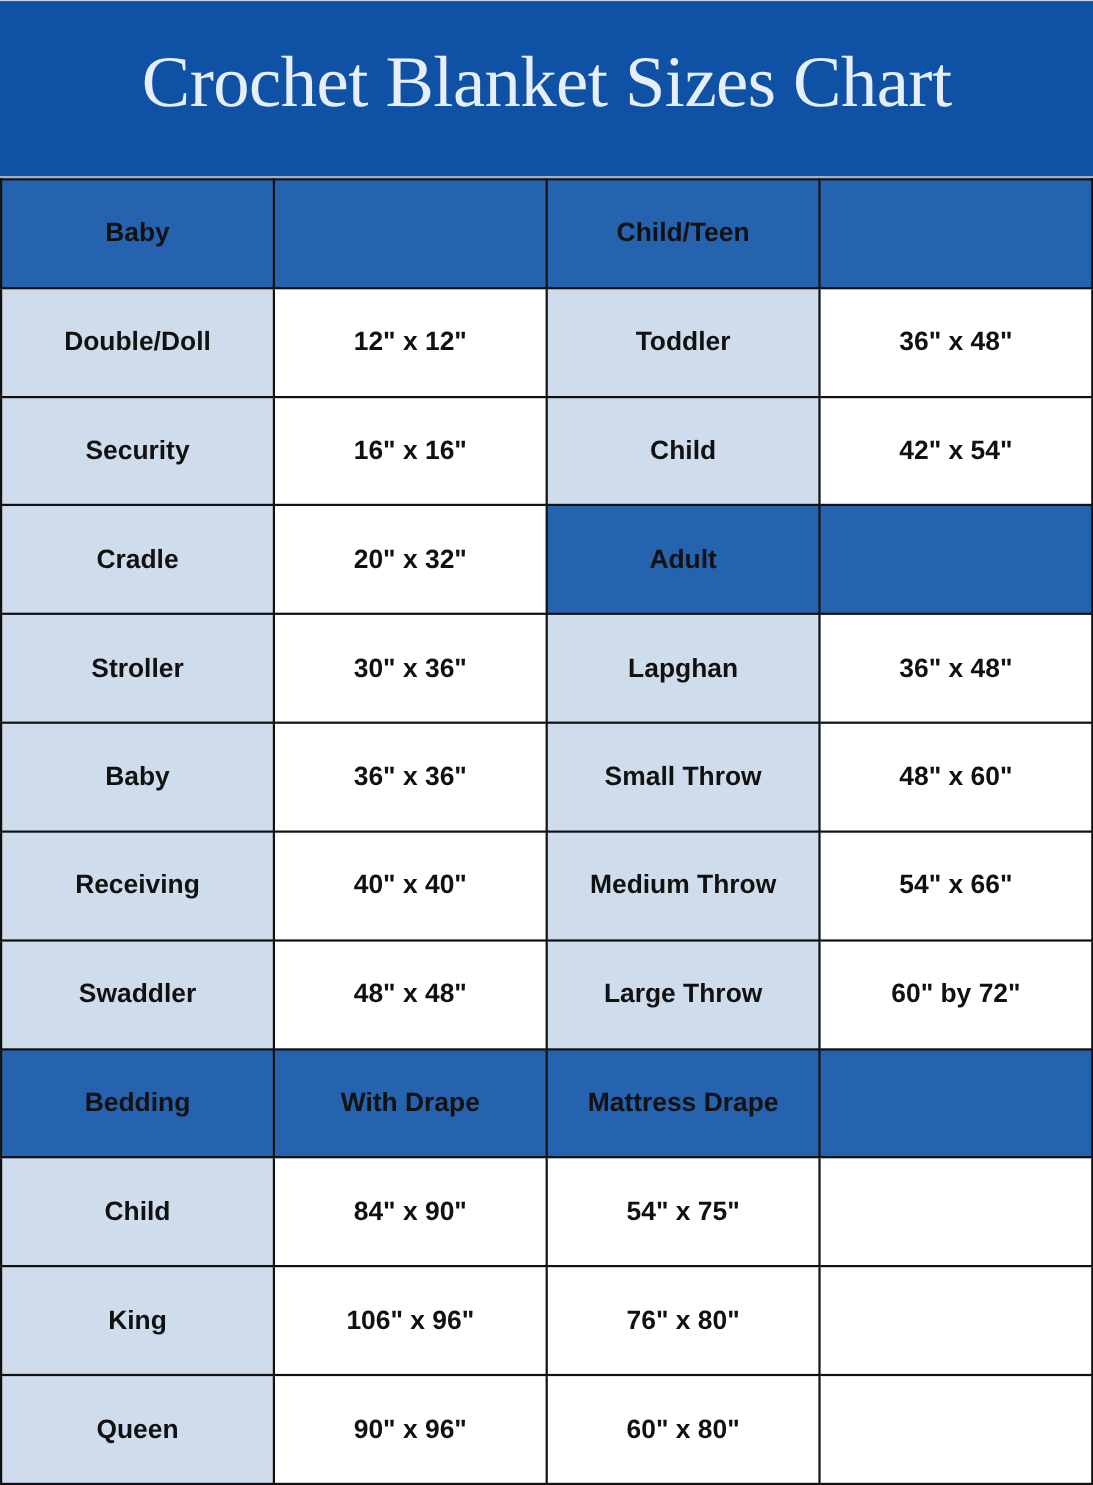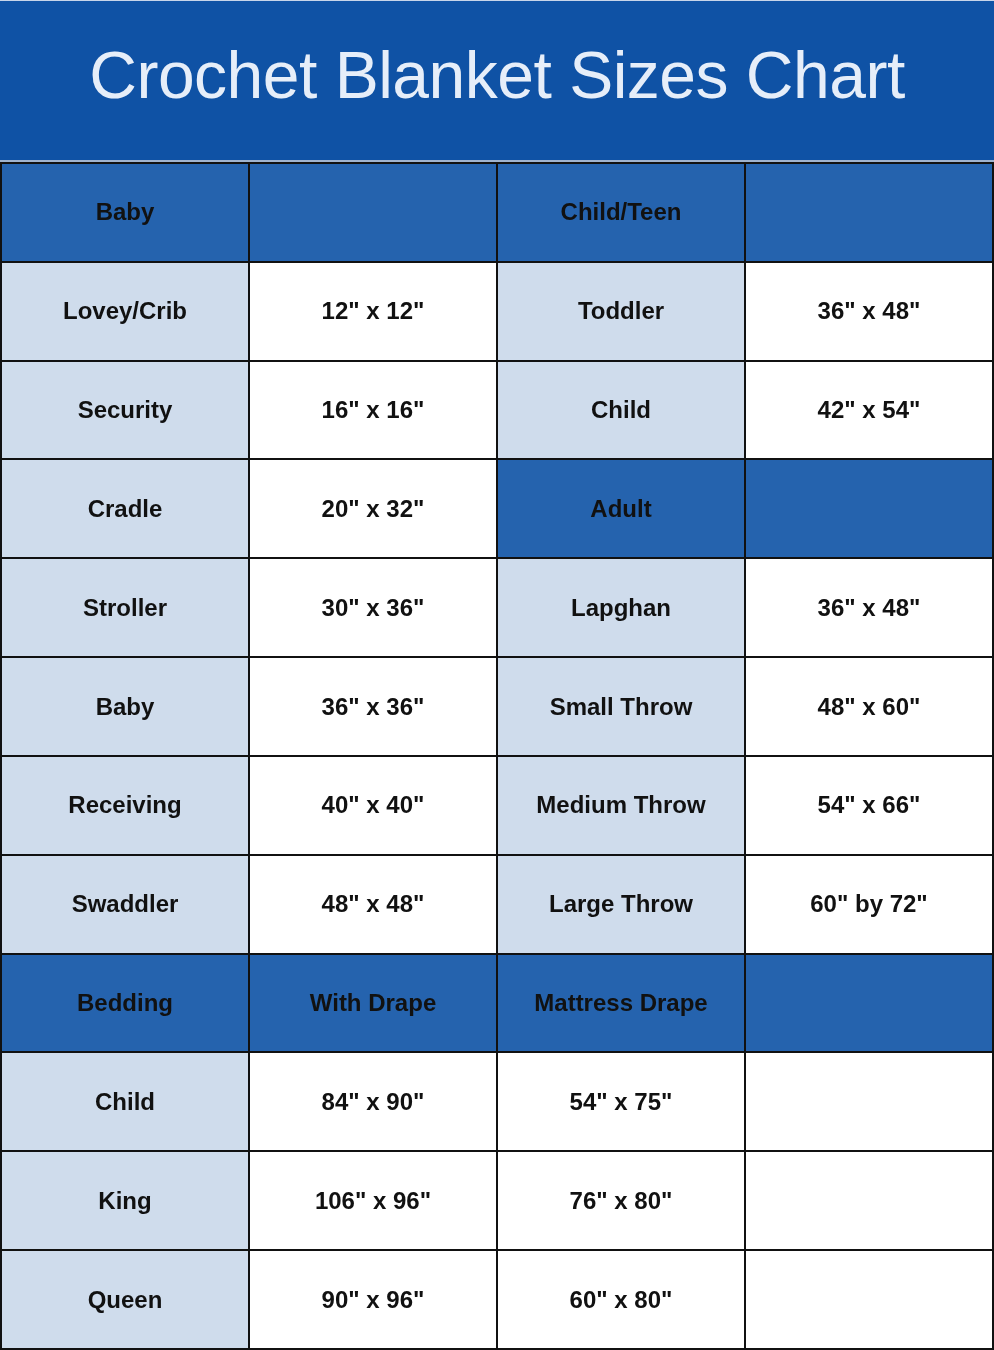--- a/index.html
+++ b/index.html
@@ -4,21 +4,21 @@
 <style>
   html, body { margin: 0; padding: 0; }
   body { width: 994px; height: 1350px; background: #ffffff; overflow: hidden; font-family: "DejaVu Sans", sans-serif; }
   .banner {
     position: absolute; left: 0; top: 0; width: 994px; height: 160px;
     background: #0f52a5; border-top: 1px solid #c7d5ea; box-sizing: border-box;
   }
   .banner h1 {
     margin: 0; position: absolute; left: 0; right: 0; top: 34px;
     text-align: center; color: #e6eef9; font-weight: 300;
-    font-family: Liberation Sans, sans-serif; font-size: 66px; letter-spacing: -0.5px; line-height: 80px;
+    font-family: Liberation Serif, serif; font-size: 66px; letter-spacing: -0.5px; line-height: 80px;
   }
   .divider { position: absolute; left: 0; top: 160px; width: 994px; height: 2px; background: #9fb3cf; }
   table.grid {
     position: absolute; left: 0; top: 162px; width: 994px; height: 1188px;
     border-collapse: collapse; table-layout: fixed;
   }
   table.grid td {
     border: 2.5px solid #111111; text-align: center; vertical-align: middle;
     font-family: Liberation Sans, sans-serif; font-weight: bold; font-size: 24px; color: #111111;
     height: 76px; padding: 0;
@@ -37,21 +37,21 @@
 
 <table class="grid">
   <tbody id="grid-body">
     <tr>
       <td class="hdr">Baby</td>
       <td class="hdr"></td>
       <td class="hdr">Child/Teen</td>
       <td class="hdr"></td>
     </tr>
     <tr>
-      <td class="lbl">Lovey/Crib</td>
+      <td class="lbl">Double/Doll</td>
       <td class="val">12" x 12"</td>
       <td class="lbl">Toddler</td>
       <td class="val">36" x 48"</td>
     </tr>
     <tr>
       <td class="lbl">Security</td>
       <td class="val">16" x 16"</td>
       <td class="lbl">Child</td>
       <td class="val">42" x 54"</td>
     </tr>

